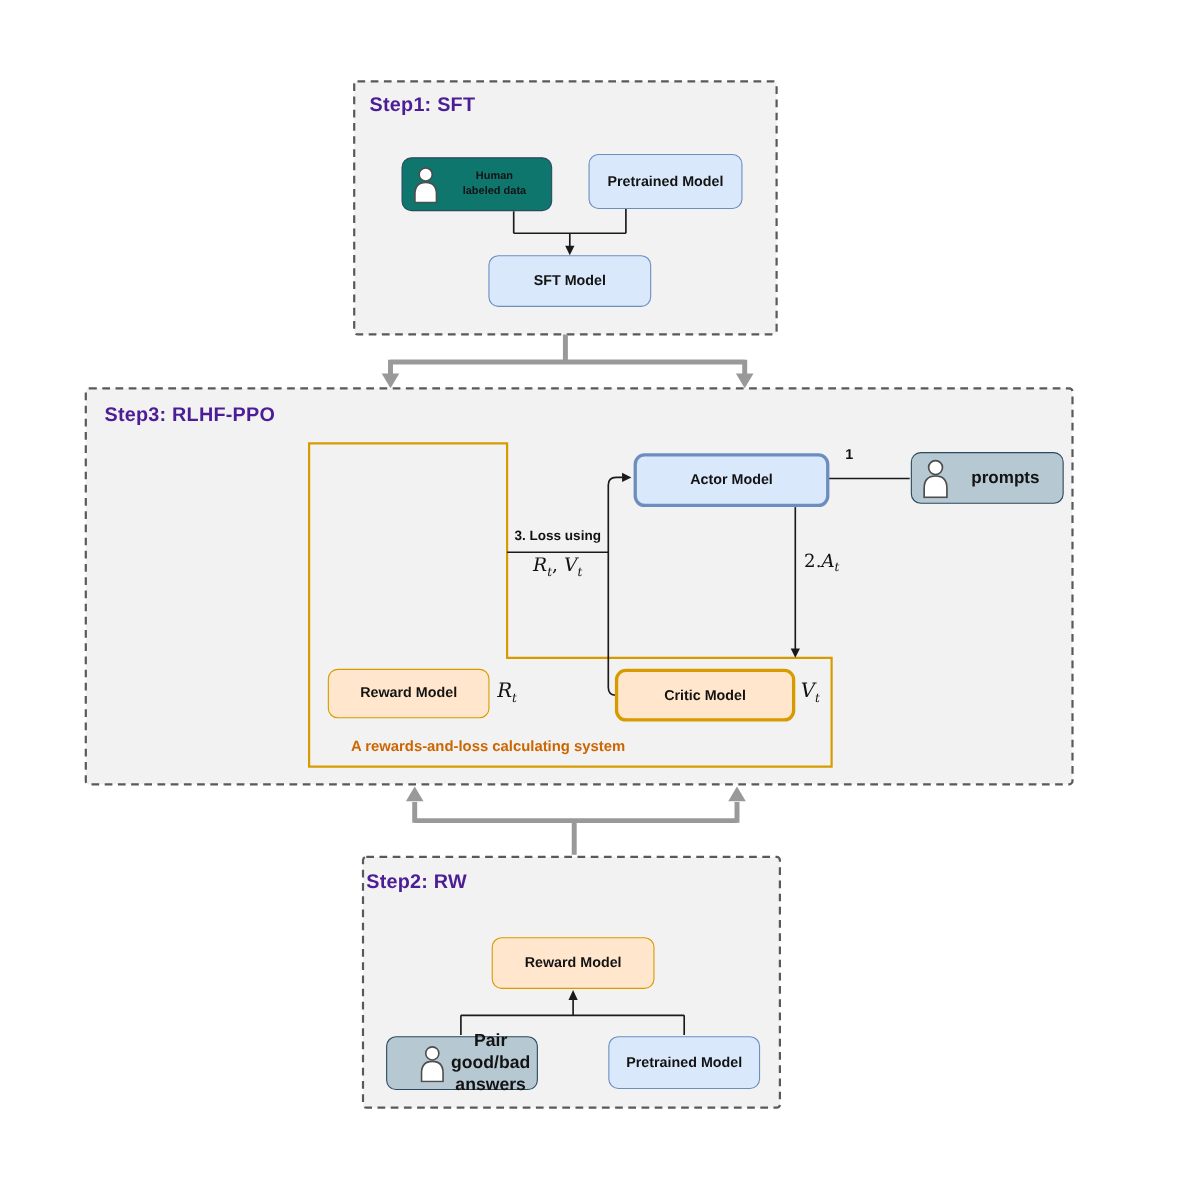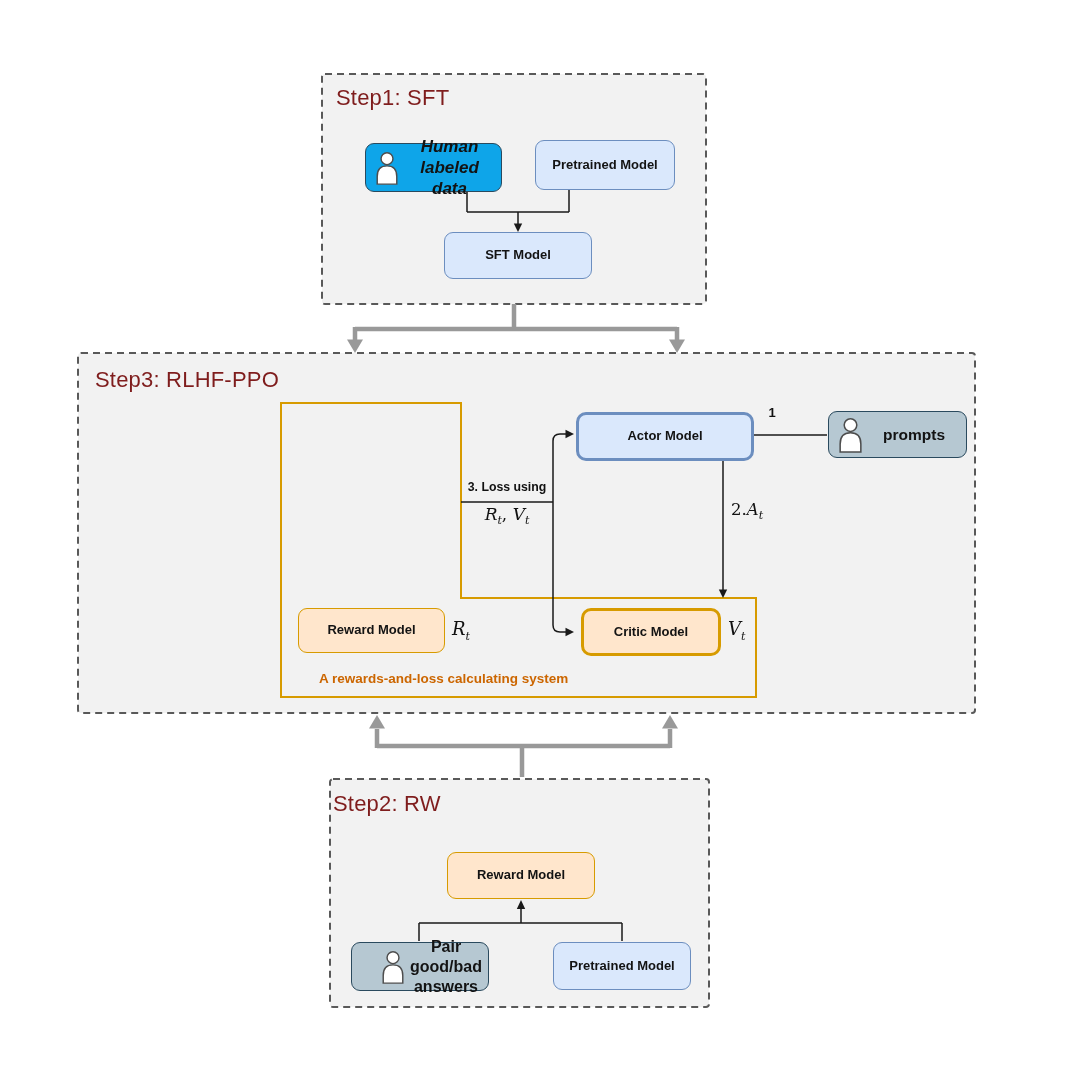--- a/index.html
+++ b/index.html
@@ -1,19 +1,19 @@
 <!DOCTYPE html>
 <html><head>
 <meta charset="utf-8">
 <style>
   html,body{margin:0;padding:0;background:#ffffff;}
   .canvas{position:relative;width:1080px;height:1080px;background:#ffffff;overflow:hidden;
           font-family:"Liberation Sans",sans-serif;}
   .overlay{position:absolute;left:0;top:0;}
-  .title{position:absolute;font-weight:400;font-size:22px;color:#7f1d1d;letter-spacing:.2px;}
+  .title{position:absolute;font-weight:700;font-size:18px;color:#4c1d95;letter-spacing:.2px;}
   .box{position:absolute;box-sizing:border-box;display:flex;align-items:center;justify-content:center;
        border:1px solid #888;border-radius:9px;font-weight:700;font-size:13px;color:#131313;
        text-align:center;line-height:1.25;background:#eee;}
   .box.thick{border-width:3px;border-radius:10px;}
   .box.graybx{border-width:1.5px;}
   .iconbox{justify-content:flex-start;padding-left:8px;gap:4px;}
   .iconbox .txt{flex:1;padding-right:6px;}
   .person{flex:0 0 auto;display:block;}
   .lbl{position:absolute;font-weight:700;color:#111;}
   .math{position:absolute;font-family:"DejaVu Serif",serif;font-style:italic;font-size:17px;color:#111;}
@@ -63,21 +63,21 @@
       <polygon points="677,353 669,339.5 685,339.5"></polygon>
       <polygon points="377,715 369,728.5 385,728.5"></polygon>
       <polygon points="670,715 662,728.5 678,728.5"></polygon>
     </g>
   </svg>
 
   <div class="title" style="left:336px;top:85px;">Step1: SFT</div>
   <div class="title" style="left:95px;top:367px;">Step3: RLHF-PPO</div>
   <div class="title" style="left:333px;top:791px;text-align:right;">Step2: RW</div>
 
-  <div class="box graybx iconbox" style="left: 365px; top: 143px; width: 137px; height: 49px; font-size: 17px; background: #0ea5e9; border-color: rgb(42, 74, 94); font-style: italic;">
+  <div class="box graybx iconbox" style="left: 365px; top: 143px; width: 137px; height: 49px; font-size: 10px; background: #0f766e; border-color: rgb(42, 74, 94);">
     <svg class="person" width="26" height="34" viewBox="0 0 30 40">
       <g fill="#ffffff" stroke-width="1.7" stroke="#4d4d4d">
         <circle cx="15" cy="9" r="7"></circle>
         <path d="M3.5 39 V30 Q3.5 17.5 15 17.5 Q26.5 17.5 26.5 30 V39 Z"></path>
       </g>
     </svg>
     <div class="txt">
       <div>Human</div>
       <div>labeled data</div>
     </div>
@@ -85,21 +85,21 @@
 
   <div class="box" style="left: 535px; top: 140px; width: 140px; height: 50px; background: rgb(218, 232, 252); border-color: rgb(108, 142, 191);">Pretrained Model</div>
 
   <div class="box" style="left: 444px; top: 232px; width: 148px; height: 47px; background: rgb(218, 232, 252); border-color: rgb(108, 142, 191);">SFT Model</div>
 
 
   <div class="box" style="left: 298px; top: 608px; width: 147px; height: 45px; background: rgb(255, 230, 204); border-color: rgb(215, 155, 0);">Reward Model</div>
 
   <div class="box thick" style="left: 576px; top: 412px; width: 178px; height: 49px; background: rgb(218, 232, 252); border-color: rgb(108, 142, 191);">Actor Model</div>
 
-  <div class="box thick" style="left: 581px; top: 608px; width: 140px; height: 48px; background: rgb(255, 230, 204); border-color: rgb(215, 155, 0);">Critic Model</div>
+  <div class="box thick" style="left: 559px; top: 608px; width: 164px; height: 48px; background: rgb(255, 230, 204); border-color: rgb(215, 155, 0);">Critic Model</div>
 
   <div class="box graybx iconbox" style="left: 828px; top: 411px; width: 139px; height: 47px; font-size: 15.5px; background: rgb(182, 200, 210); border-color: rgb(42, 74, 94);">
     <svg class="person" width="27" height="36" viewBox="0 0 30 40">
       <g fill="#ffffff" stroke-width="1.7" stroke="#4d4d4d">
         <circle cx="15" cy="9" r="7"></circle>
         <path d="M3.5 39 V30 Q3.5 17.5 15 17.5 Q26.5 17.5 26.5 30 V39 Z"></path>
       </g>
     </svg>
     <div class="txt">prompts</div>
   </div>

